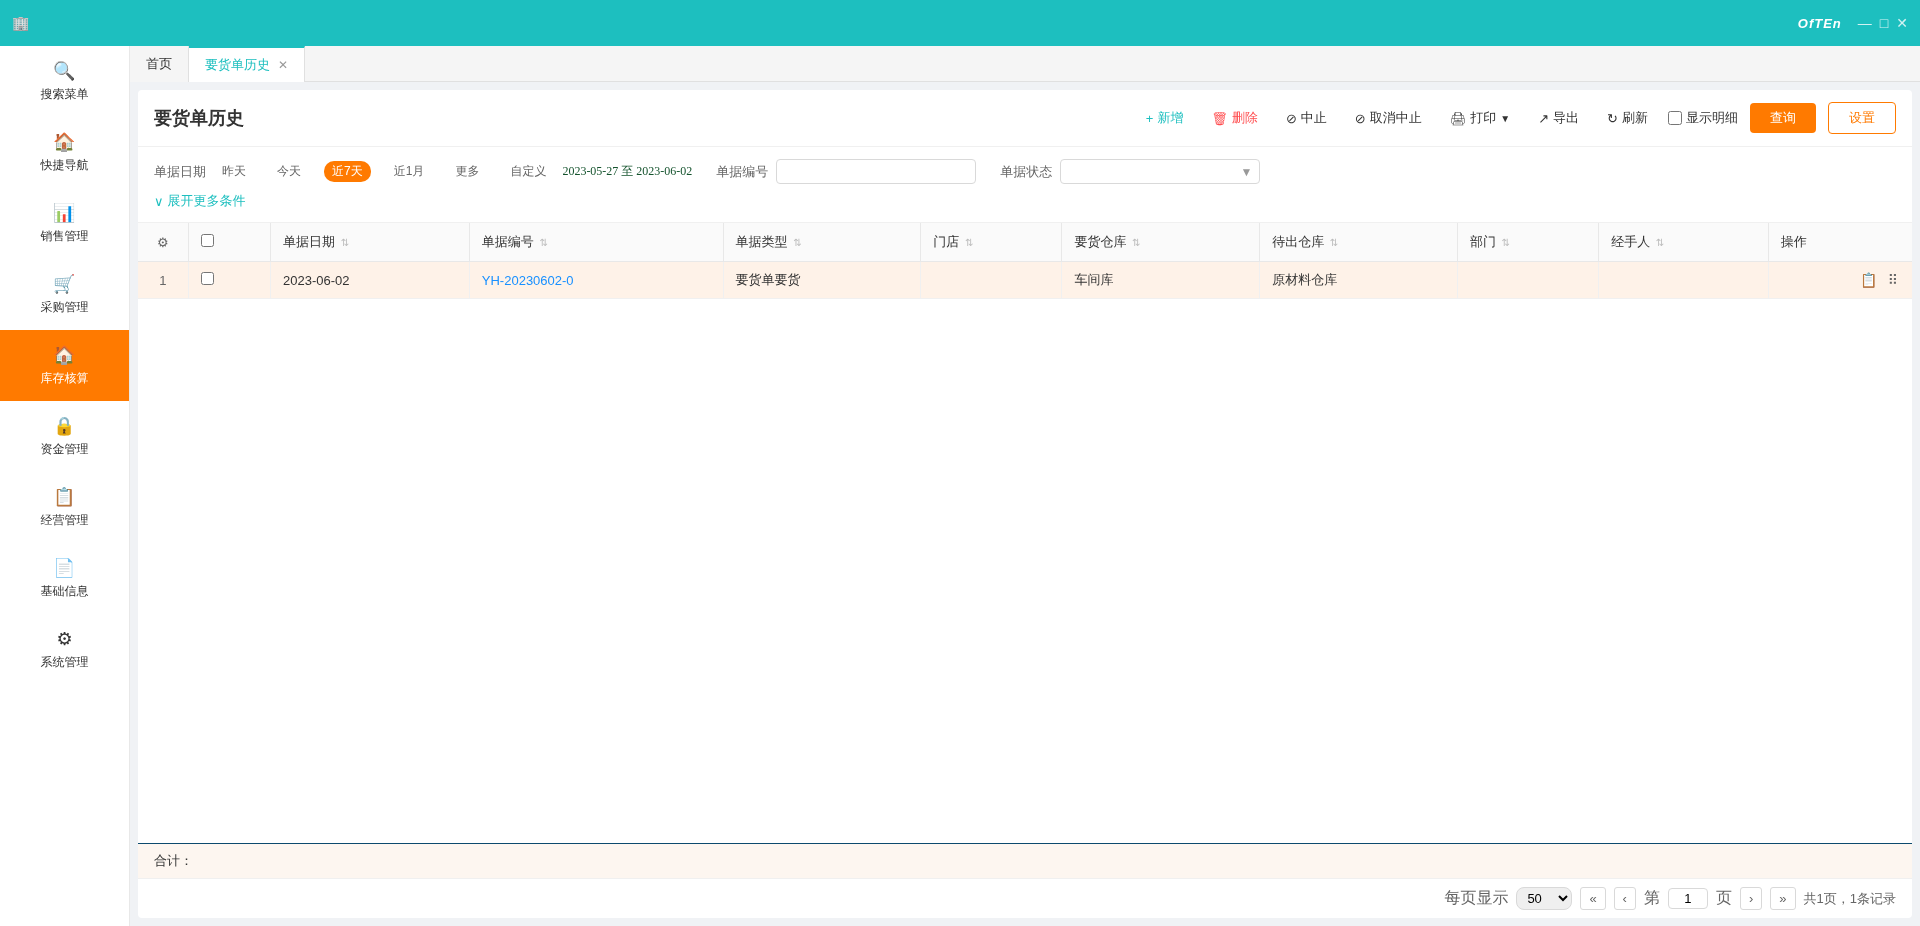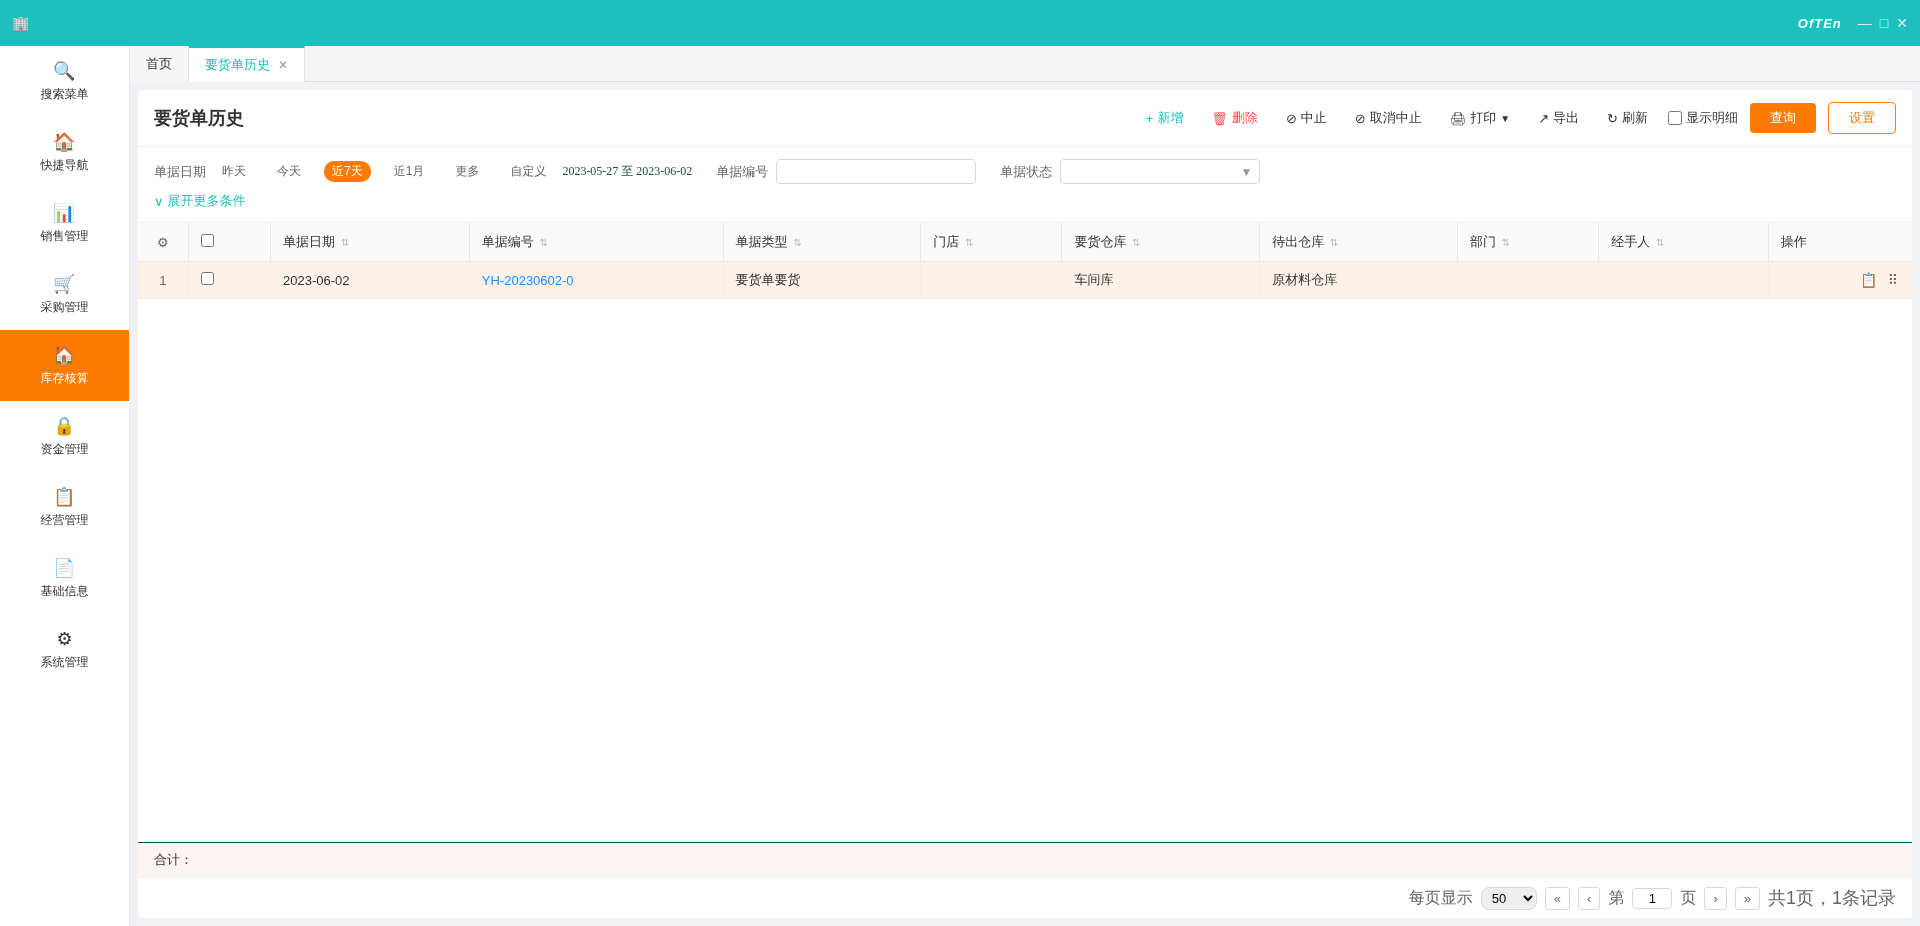--- a/index.html
+++ b/index.html
@@ -76,21 +76,21 @@
     
     .table-footer { background: #fdf6f0; padding: 8px 16px; border-top: 1px solid #0c4a6e; font-size: 13px; color: #333; flex-shrink: 0; }
 
     
     .pagination { display: flex; align-items: center; justify-content: flex-end; padding: 8px 16px; border-top: 1px solid #f0f0f0; gap: 8px; flex-shrink: 0; }
     .pagination-label { color: #666; font-size: 16px; }
     .pagination-select { border: 1px solid #d9d9d9; border-radius: 8px; padding: 2px 6px; font-size: 13px; }
     .pagination-btn { border: 1px solid #d9d9d9; background: white; padding: 3px 8px; border-radius: 3px; cursor: pointer; font-size: 13px; color: #666; }
     .pagination-btn:disabled { color: #bbb; cursor: not-allowed; }
     .page-input { border: 1px solid #d9d9d9; border-radius: 4px; padding: 2px 6px; width: 40px; text-align: center; font-size: 13px; }
-    .pagination-info { color: #666; font-size: 18px; }
+    .pagination-info { color: #666; font-size: 13px; }
 
     
     .top-logo { display: flex; align-items: center; gap: 8px; color: white; font-size: 14px; }
     .top-right { margin-left: auto; display: flex; align-items: center; gap: 16px; color: white; font-size: 13px; }
     .window-controls { display: flex; gap: 8px; }
     .win-btn { cursor: pointer; font-size: 14px; color: white; opacity: 0.8; }
 
     
     .gear-icon { cursor: pointer; color: #666; }
   </style>

